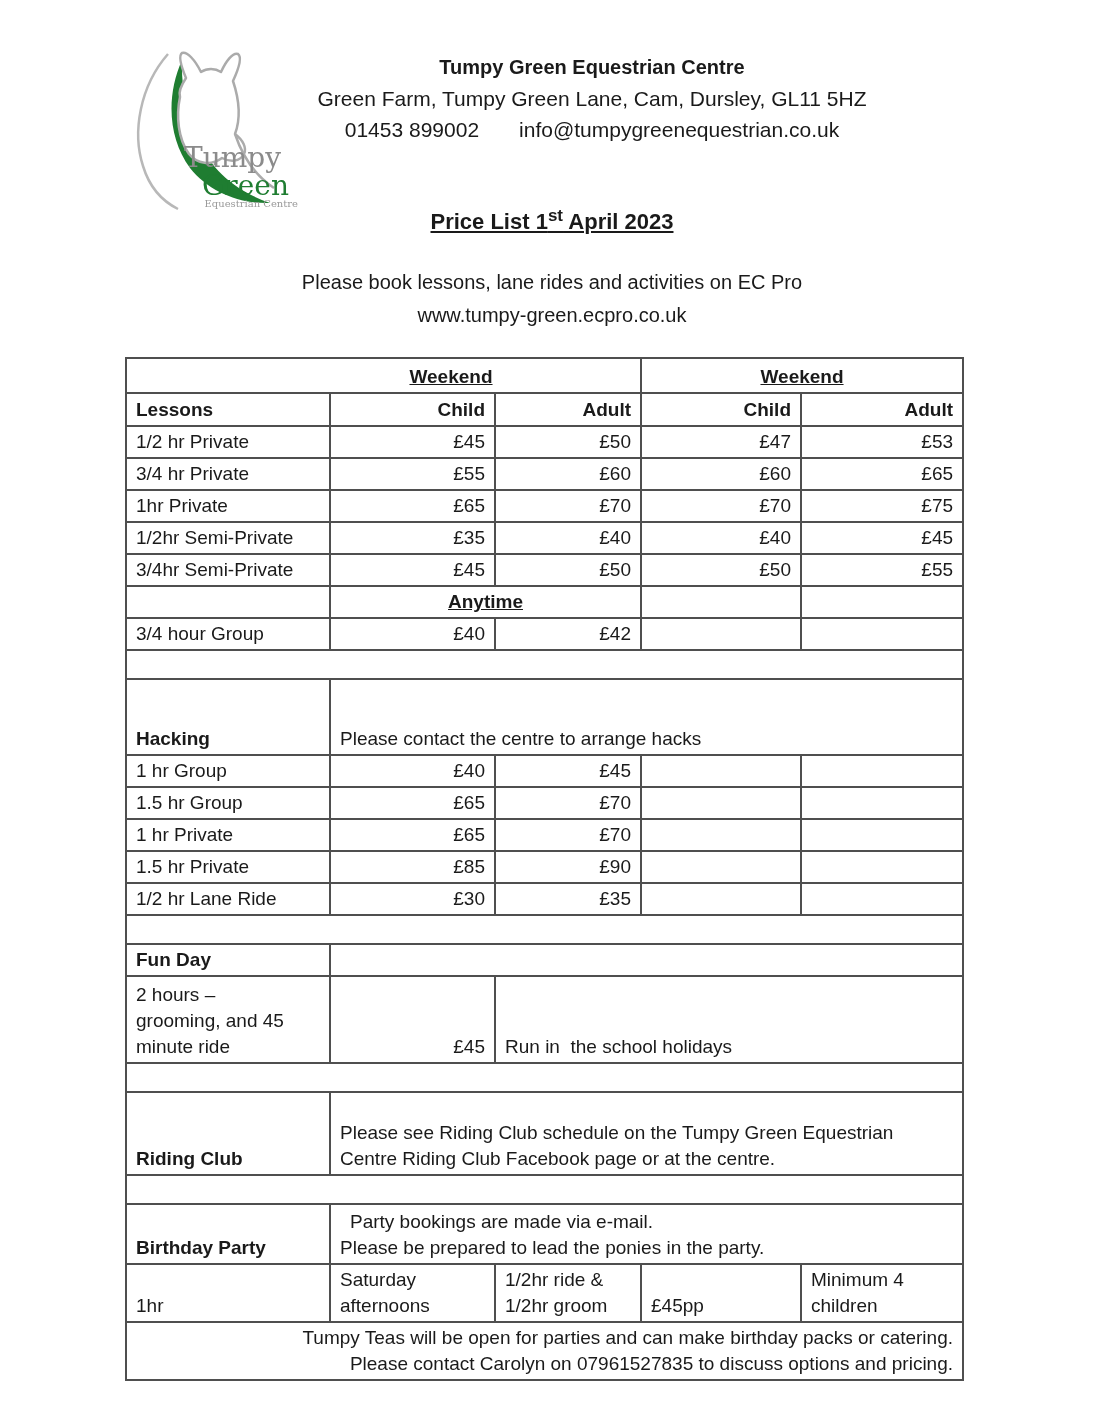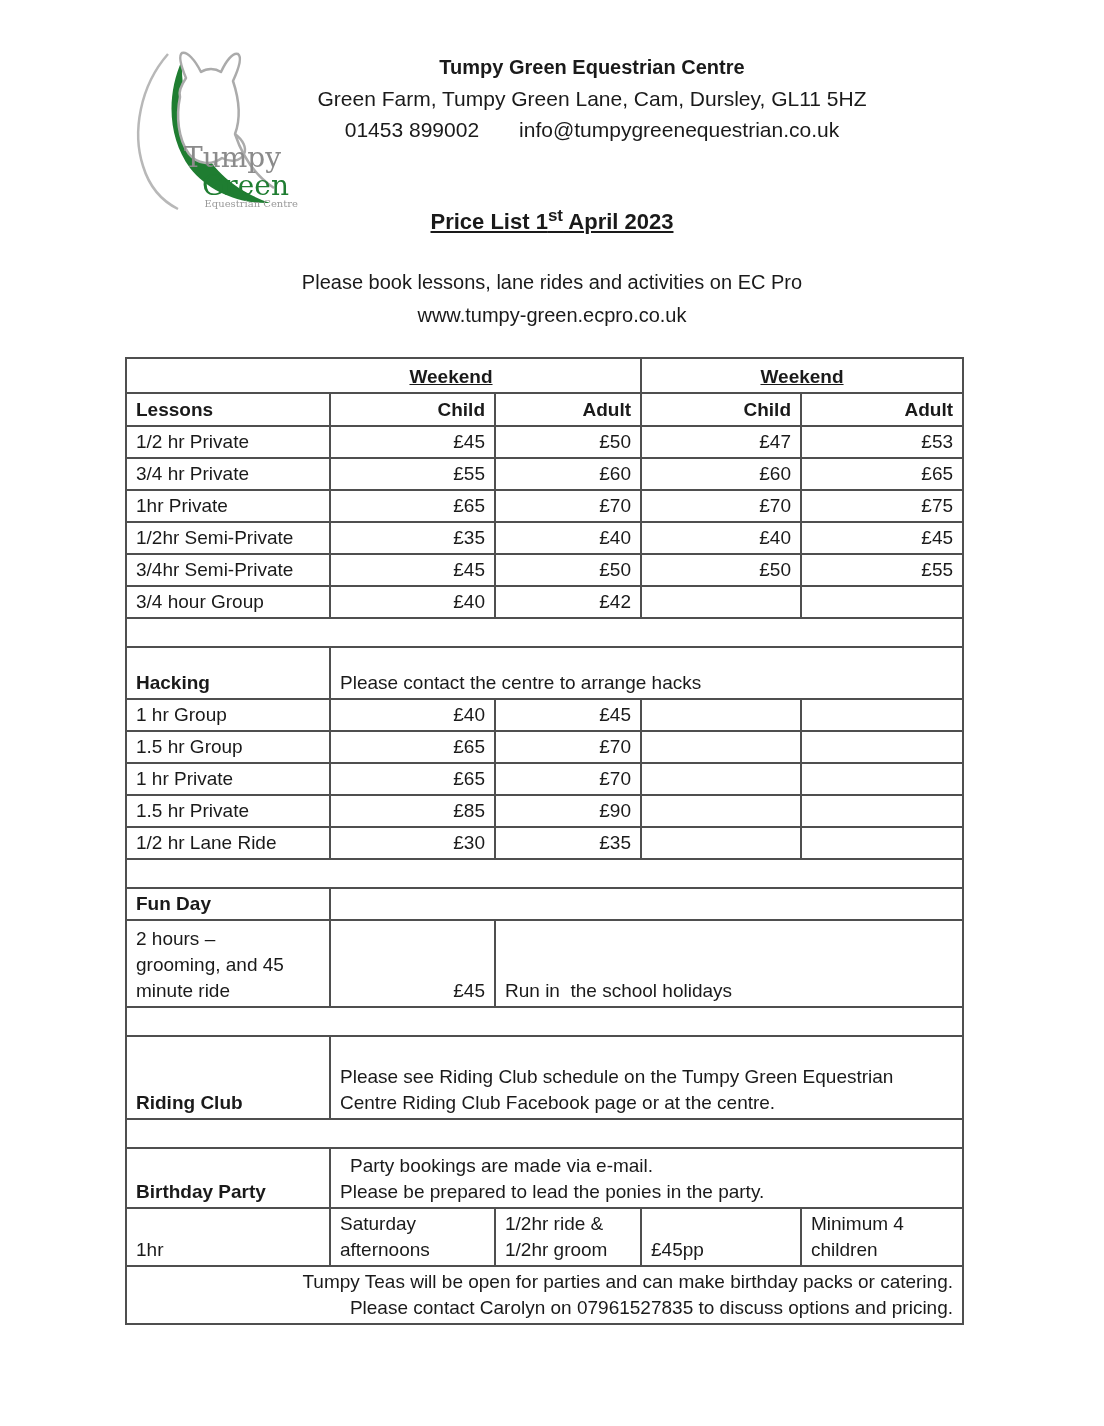--- a/index.html
+++ b/index.html
@@ -54,21 +54,21 @@
   .c  { text-align: center; }
   .vt { vertical-align: top; }
   .indent { text-indent: 135px; }
   .prewrap { white-space: pre-wrap; }
 
   tr.h-grouphead { height: 35px; }
   tr.h-colhead   { height: 33px; }
   tr.h-std       { height: 32px; }
   tr.h-empty     { height: 29px; }
   tr.h-token     { height: 30px; }
-  tr.h-hacking   { height: 52px; }
+  tr.h-hacking   { height: 76px; }
   tr.h-fundesc   { height: 87px; }
   tr.h-riding    { height: 83px; }
   tr.h-bday      { height: 60px; }
   tr.h-1hr       { height: 56px; }
   tr.h-footer    { height: 57px; }
 
   .bday-note .first-line { padding-left: 10px; }
   .riding-note { padding-top: 4px; }
   .footer-cell { text-align: right; line-height: 28px; vertical-align: middle; margin-left: 44px; }
 </style>
@@ -158,20 +158,26 @@
       <td class="r">£45</td>
     </tr>
     <tr class="h-std">
       <td>3/4hr Semi-Private</td>
       <td class="r">£45</td>
       <td class="r">£50</td>
       <td class="r">£50</td>
       <td class="r">£55</td>
     </tr>
 
+    <tr class="h-std">
+      <td></td>
+      <td colspan="2" class="c"><span class="b u">Anytime</span></td>
+      <td></td>
+      <td></td>
+    </tr>
 
     <tr class="h-std">
       <td>3/4 hour Group</td>
       <td class="r">£40</td>
       <td class="r">£42</td>
       <td></td>
       <td></td>
     </tr>
 
     <tr class="h-empty">

